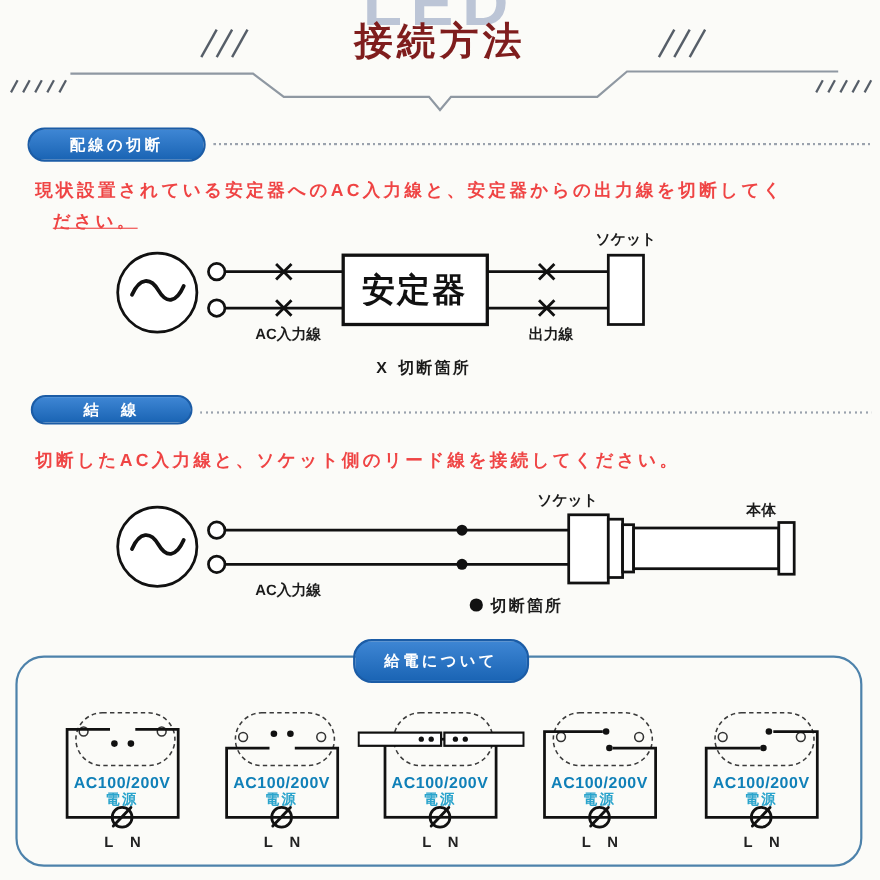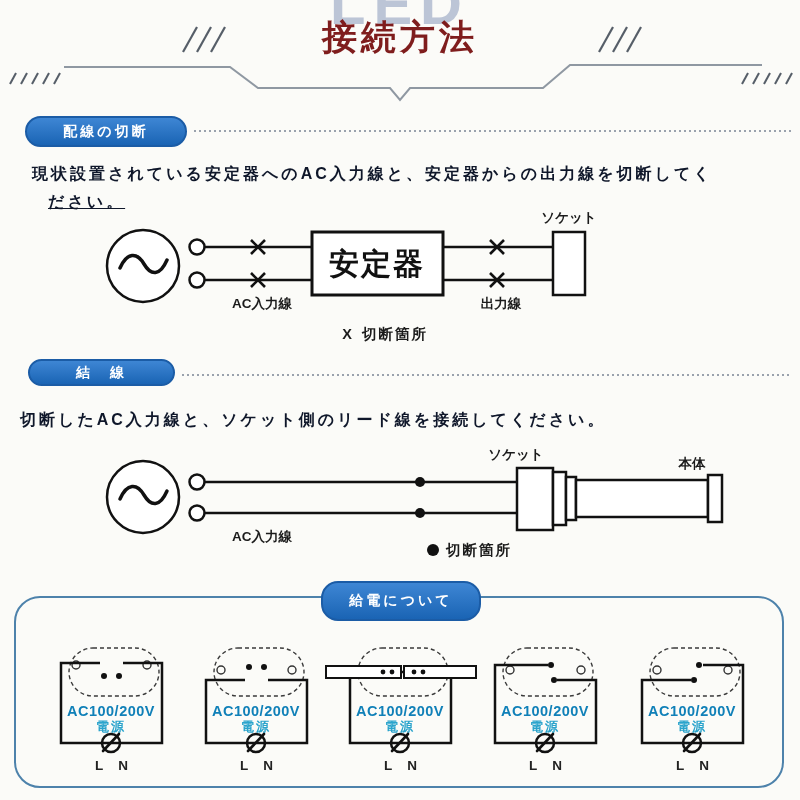--- a/index.html
+++ b/index.html
@@ -34,21 +34,21 @@
   .badge2{left:28px;top:359px;width:147px;height:27px;}
   .badge3{left:321px;top:581px;width:160px;height:40px;}
   .dotline{
     height:2px;
     background-image:repeating-linear-gradient(90deg,#9aa2ad 0 2px,transparent 2px 5px);
   }
   .dot1{left:194px;top:130px;width:598px;}
   .dot2{left:182px;top:374px;width:610px;}
   
   .body-text{
-    font-size:16px;font-weight:bold;letter-spacing:3px;color:#0f172a;
+    font-size:16px;font-weight:bold;letter-spacing:3px;color:#ef4444;
     line-height:27px;
   }
   .bt1{left:32px;top:160px;width:760px;}
   .bt2{left:48px;top:406px;width:760px;text-decoration:underline;}
   
   .diag{left:0;width:800px;}
   .d1{top:200px;height:145px;}
   .d2{top:440px;height:125px;}
   svg text{font-family:"Liberation Sans","DejaVu Sans",sans-serif;}
   .lbl{font-size:13.5px;font-weight:bold;fill:#1b1b1b;}
@@ -135,21 +135,21 @@
 
   <text x="262" y="108" text-anchor="middle" class="lbl">AC入力線</text>
   <text x="501" y="108" text-anchor="middle" class="lbl">出力線</text>
 
   <text x="348" y="139" text-anchor="middle" class="legend">X</text>
   <text x="362" y="139" class="legend">切断箇所</text>
 </svg>
 
 <div class="abs badge badge2">結　線</div>
 <div class="abs dotline dot2"></div>
-<div class="abs body-text" style="left:20px;top:406px;width:760px">切断したAC入力線と、ソケット側のリード線を接続してください。</div>
+<div class="abs body-text" style="left:32px;top:406px;width:760px">切断したAC入力線と、ソケット側のリード線を接続してください。</div>
 
 <svg class="abs diag d2" viewBox="0 0 800 125">
 
   <circle cx="143" cy="57" r="36" class="ln wh"></circle>
   <path d="M 120 59 C 127 43, 137 43, 144 55 C 151 67, 160 67, 167 51" fill="none" stroke="#111" stroke-width="3.5" stroke-linecap="round"></path>
   <circle cx="197" cy="42" r="7.5" class="ln wh"></circle>
   <circle cx="197" cy="73" r="7.5" class="ln wh"></circle>
 
   <path d="M 205 42 H 517 M 205 73 H 517" class="ln"></path>
 

